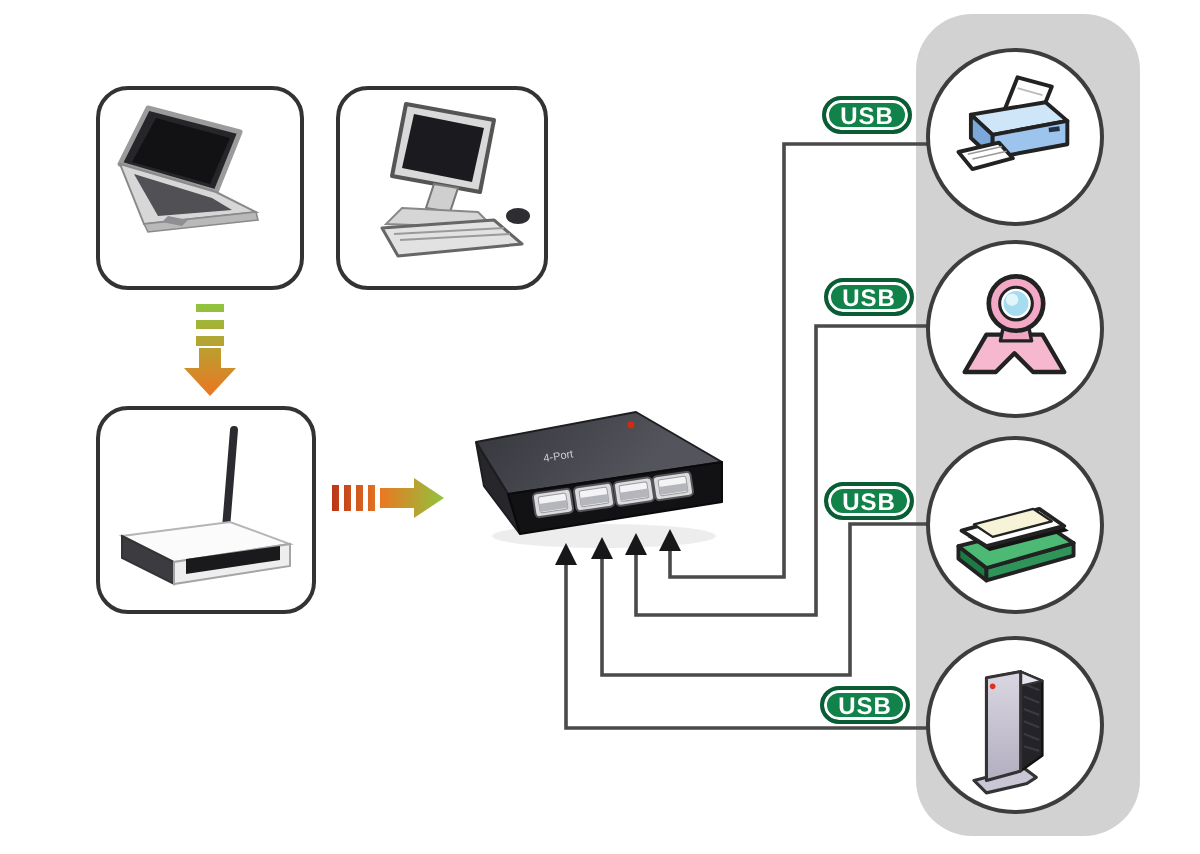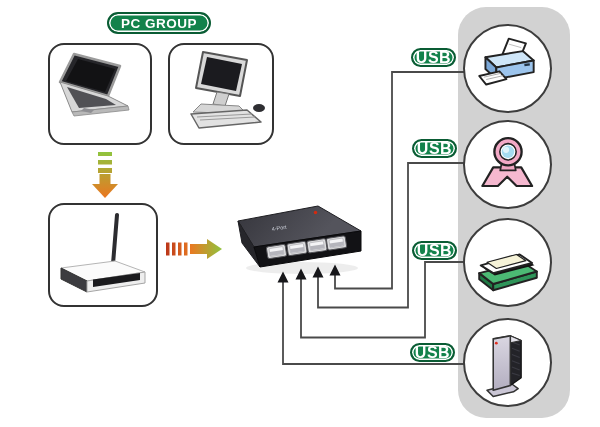--- a/index.html
+++ b/index.html
@@ -6,21 +6,21 @@
   #canvas{position:relative;width:600px;height:427px;background:#ffffff;overflow:hidden;}
 
   .badge{
     position:absolute;display:flex;align-items:center;justify-content:center;
     background:#12824b;color:#fff;font-weight:bold;
     border:2px solid #0a5c34;border-radius:12px;
     box-shadow:inset 0 0 0 1.5px #ffffff;
     box-sizing:border-box;letter-spacing:.5px;
   }
   #pc-group-badge{left:107px;top:12px;width:104px;height:22px;font-size:13.5px;z-index:5;}
-  .usb-badge{width:45px;height:19px;font-size:16px;z-index:5;border-radius:10px;}
+  .usb-badge{width:45px;height:19px;font-size:12px;z-index:5;border-radius:10px;}
 
   .device-box{
     position:absolute;background:#fff;border:2.5px solid #333;border-radius:16px;
     box-sizing:border-box;display:flex;align-items:center;justify-content:center;z-index:2;
   }
   #box-laptop{left:48px;top:43px;width:104px;height:102px;}
   #box-desktop{left:168px;top:43px;width:106px;height:102px;}
   #box-router{left:48px;top:203px;width:110px;height:104px;}
   #peripheral-panel{
     position:absolute;left:458px;top:7px;width:112px;height:411px;
@@ -39,21 +39,20 @@
   #cable-overlay{position:absolute;left:0;top:0;z-index:2;pointer-events:none;}
   #hub-svg{position:absolute;left:226px;top:198px;z-index:2;}
   #arrow-down-svg{position:absolute;left:89px;top:151px;z-index:2;}
   #arrow-right-svg{position:absolute;left:165px;top:237px;z-index:2;}
 </style>
 </head>
 <body>
 
 <div id="canvas">
 
-  <div id="pc-group-badge" class="badge">PC GROUP</div>
 
   <div id="box-laptop" class="device-box">
     <svg width="92" height="92" viewBox="0 0 92 92">
       <polygon points="20,6 66,18 54,48 6,34" fill="#26262a" stroke="#9b9b9b" stroke-width="2.5" stroke-linejoin="round"></polygon>
       <polygon points="24,11 61,21 51,44 12,33" fill="#121214"></polygon>
       <polygon points="6,34 54,48 74,58 18,64" fill="#d7d7d7" stroke="#8a8a8a" stroke-width="1"></polygon>
       <polygon points="13,39 52,51 62,57 25,60" fill="#515155"></polygon>
       <polygon points="18,64 74,58 75,62 20,68" fill="#b9b9b9" stroke="#8a8a8a" stroke-width="0.8"></polygon>
       <polygon points="30,60 40,62 37,65 27,63" fill="#8f8f93"></polygon>
     </svg>

